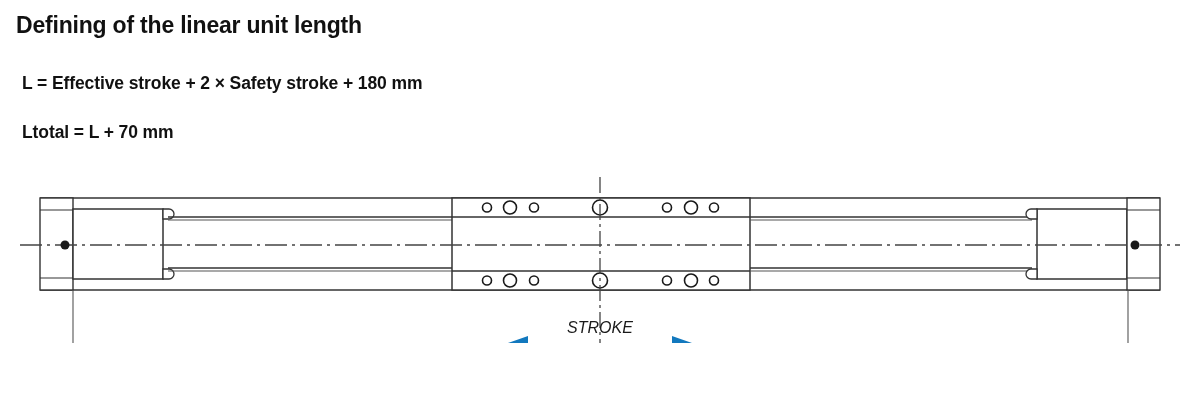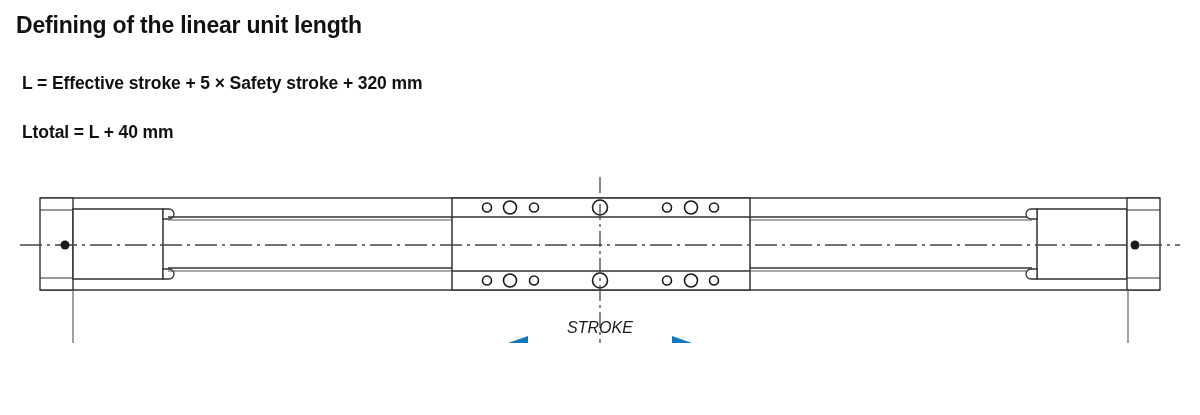--- a/index.html
+++ b/index.html
@@ -64,23 +64,23 @@
     fill: #333333;
   }
 </style>
 </head>
 <body>
 
 <div id="page">
 
   <div id="page-title">Defining of the linear unit length</div>
 
-  <div class="formula" id="formula-1">L = Effective stroke + 5 × Safety stroke + 320 mm</div>
+  <div class="formula" id="formula-1">L = Effective stroke + 2 × Safety stroke + 180 mm</div>
 
-  <div class="formula" id="formula-2">Ltotal = L + 40 mm</div>
+  <div class="formula" id="formula-2">Ltotal = L + 70 mm</div>
 
   <div id="drawing-area">
     <svg id="drawing-svg" viewBox="0 0 1200 260" xmlns="http://www.w3.org/2000/svg">
 
       <defs>
         <marker id="dimArrowStart" markerWidth="12" markerHeight="8" refX="11" refY="4" orient="auto" markerUnits="userSpaceOnUse">
           <path d="M11,4 L0,1.2 L0,6.8 Z" fill="#333333"></path>
         </marker>
         <marker id="dimArrowEnd" markerWidth="12" markerHeight="8" refX="1" refY="4" orient="auto" markerUnits="userSpaceOnUse">
           <path d="M1,4 L12,1.2 L12,6.8 Z" fill="#333333"></path>

